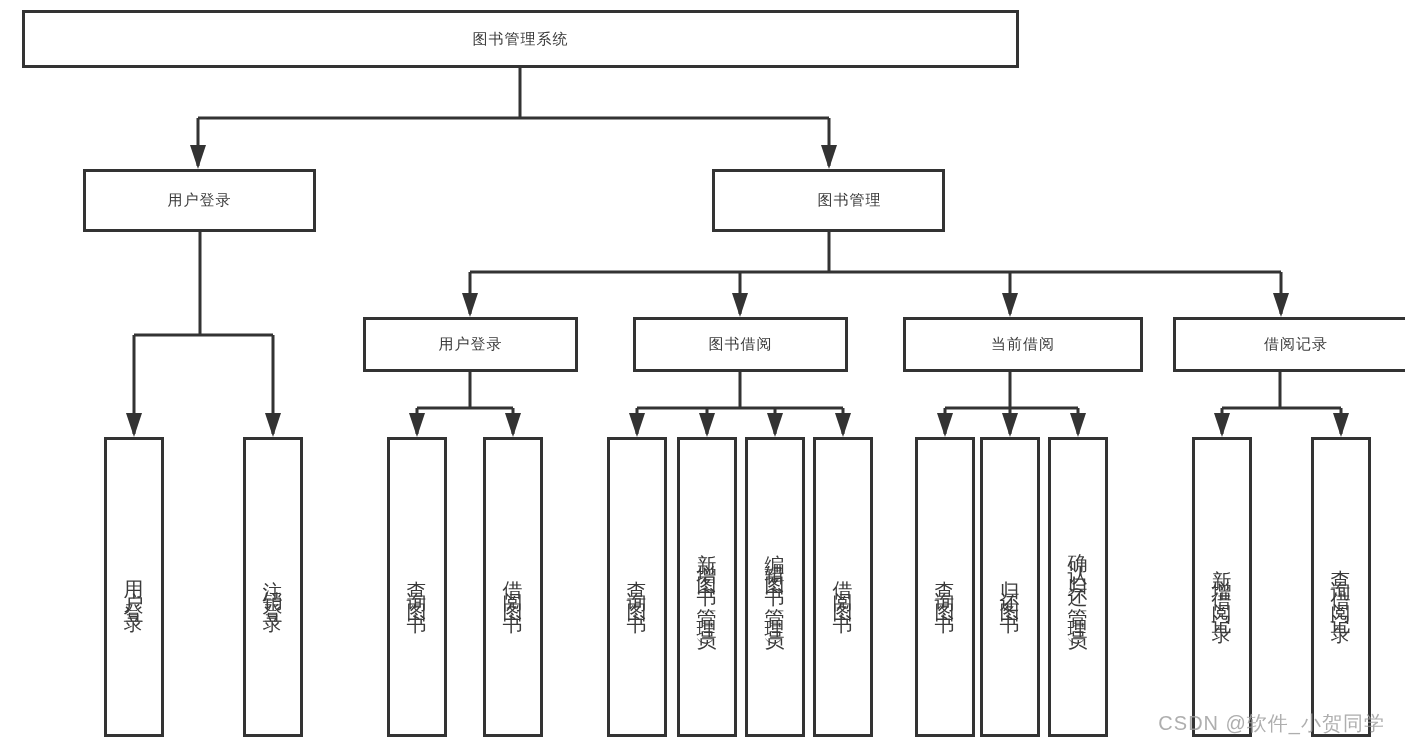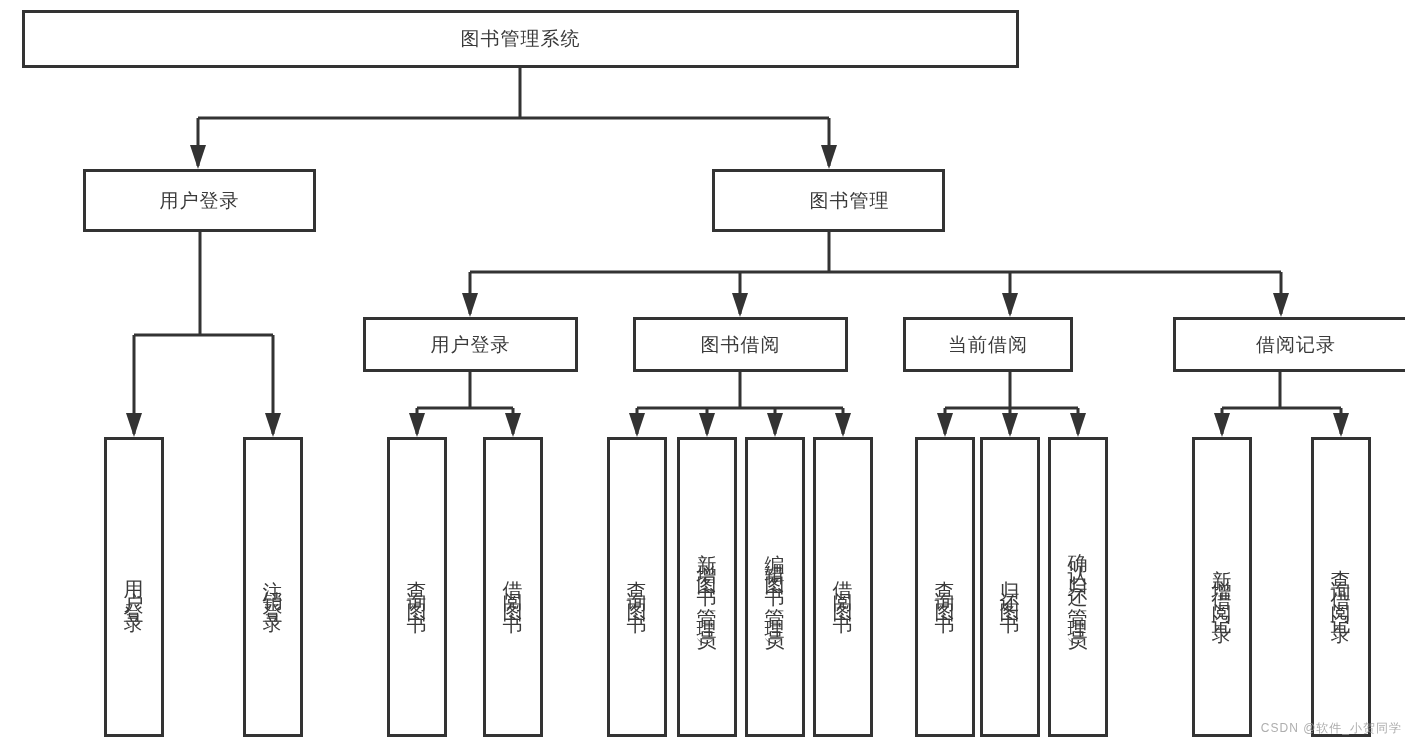--- a/index.html
+++ b/index.html
@@ -27,37 +27,37 @@
     position: absolute;
     box-sizing: border-box;
     border: 3px solid #333333;
     background: #ffffff;
     display: flex;
     align-items: center;
     justify-content: center;
     color: #3a3a3a;
   }
   .node.h span {
-    font-size: 19px;
+    font-size: 15px;
     letter-spacing: 1px;
     white-space: nowrap;
   }
   .node.v span {
     writing-mode: vertical-rl;
     text-orientation: mixed;
     font-size: 20px;
     letter-spacing: 11px;
     line-height: 1;
     white-space: nowrap;
   }
   .watermark {
     position: absolute;
-    right: 3px;
+    right: 20px;
     bottom: 10px;
-    font-size: 12px;
+    font-size: 20px;
     color: rgba(160,160,160,0.85);
     letter-spacing: 1px;
     white-space: nowrap;
     margin-top: 33px;
   }
   svg path {
     stroke: #333333;
     stroke-width: 3;
     fill: none;
   }
@@ -117,21 +117,21 @@
   <div class="node h" style="left:712px; top:169px; width:233px; height:63px;padding-left:42px;">
     <span>图书管理</span>
   </div>
 
   <div class="node h" style="left:363px; top:317px; width:215px; height:55px;">
     <span>用户登录</span>
   </div>
   <div class="node h" style="left:633px; top:317px; width:215px; height:55px;">
     <span>图书借阅</span>
   </div>
-  <div class="node h" style="left:903px; top:317px; width:170px; height:55px;">
+  <div class="node h" style="left:903px; top:317px; width:240px; height:55px;">
     <span>当前借阅</span>
   </div>
   <div class="node h" style="left:1173px; top:317px; width:246px; height:55px;">
     <span>借阅记录</span>
   </div>
 
   <div class="node v" style="left:104px; top:437px; width:60px; height:300px;">
     <span>用户登录</span>
   </div>
   <div class="node v" style="left:243px; top:437px; width:60px; height:300px;">

